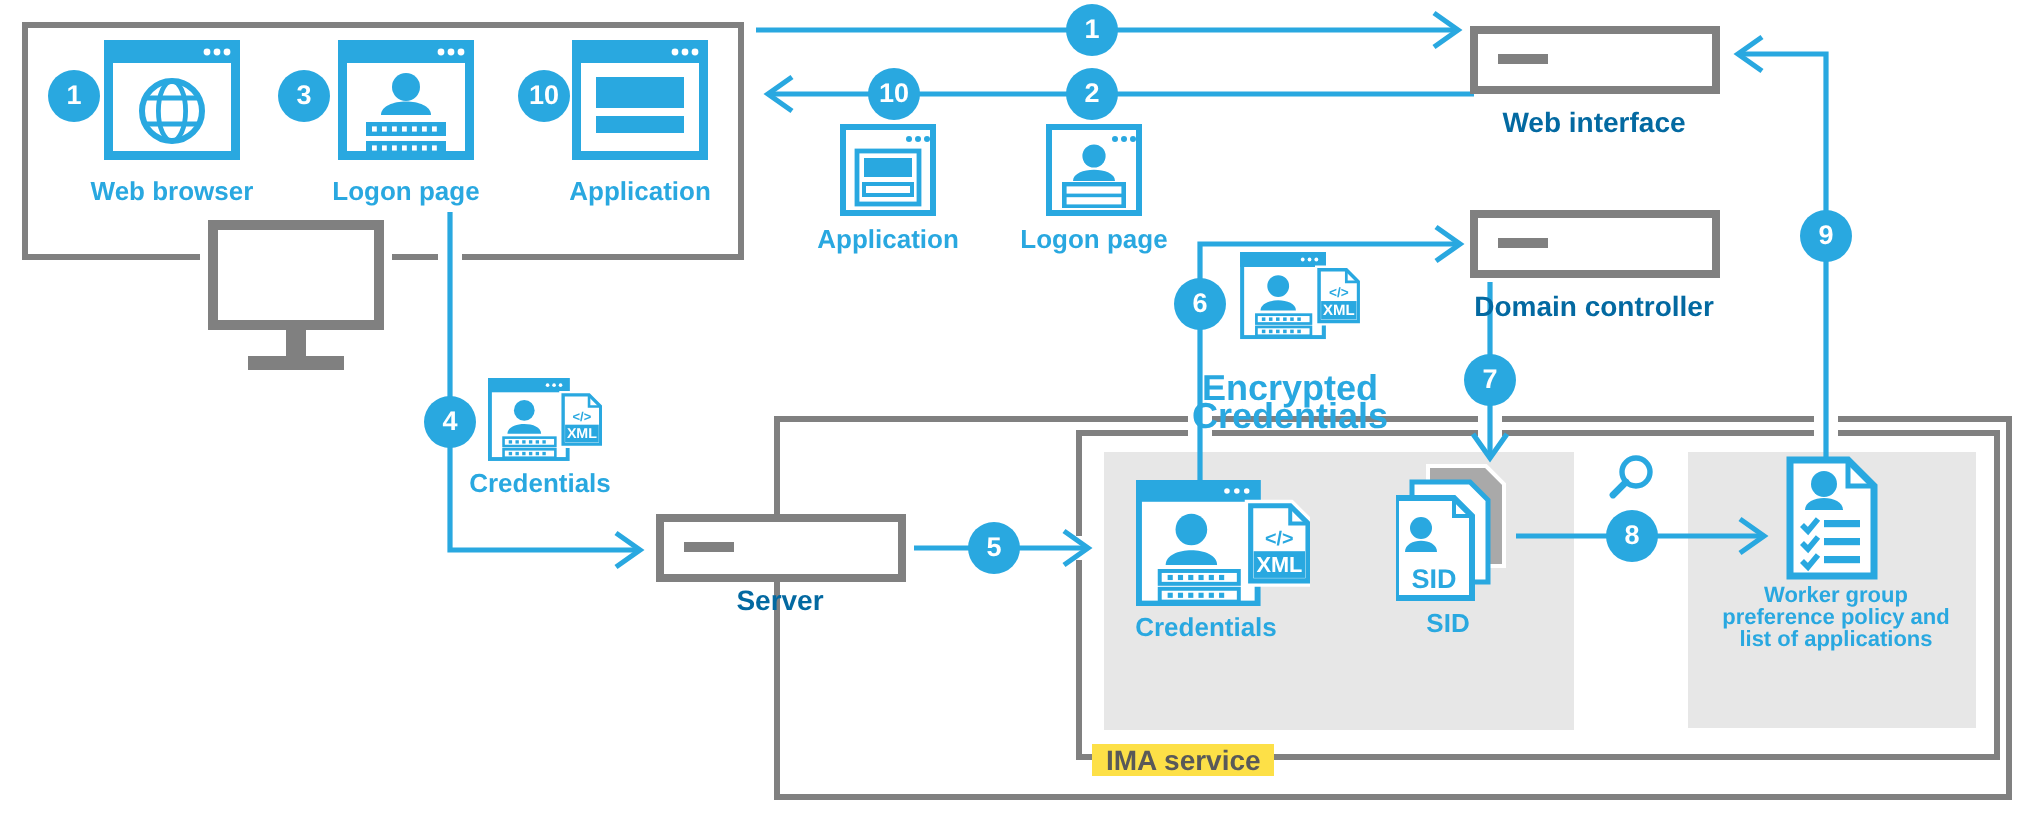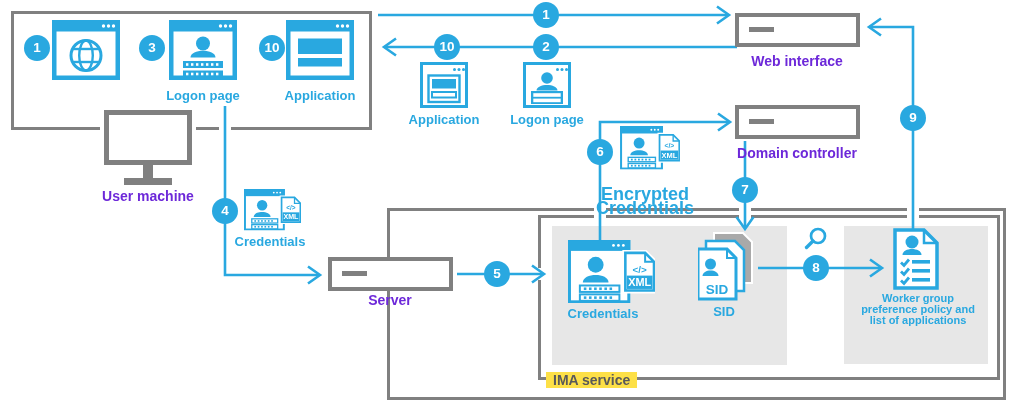--- a/index.html
+++ b/index.html
@@ -4,21 +4,21 @@
 <style>
   html,body{margin:0;padding:0;background:#fff;}
   #stage{position:relative;width:1019px;height:415px;background:#fff;overflow:hidden;
          font-family:"Liberation Sans",sans-serif;}
   .abs{position:absolute;}
   .box{position:absolute;border:3px solid #808080;background:transparent;}
   .grayfill{position:absolute;background:#E7E7E7;}
   .srv{position:absolute;width:117px;height:26px;border:4px solid #808080;background:#fff;}
   .srv .dash{width:25px;height:5px;background:#808080;margin:10px 0 0 10px;}
   .bl{position:absolute;color:#29A8E0;font-weight:bold;font-size:13px;text-align:center;}
-  .gl{position:absolute;color:#6d28d9;font-weight:bold;font-size:14px;text-align:center;}
+  .gl{position:absolute;color:#0369a1;font-weight:bold;font-size:14px;text-align:center;}
   .circ{position:absolute;width:26px;height:26px;border-radius:50%;background:#29A8E0;
         color:#fff;font-weight:bold;font-size:13.5px;line-height:26px;text-align:center;}
   .prelines{white-space:pre-line;}
   .halo{position:absolute;background:#fff;}
   .imalabel{position:absolute;background:#fde047;padding:0 7px;color:#595959;
             font-weight:bold;font-size:14px;}
   svg{display:block;}
   svg text{font-family:"Liberation Sans",sans-serif;font-weight:bold;}
 </style>
 </head>
@@ -247,32 +247,32 @@
   <div class="circ" style="left:533px;top:2px;">1</div>
   <div class="circ" style="left:434px;top:34px;">10</div>
   <div class="circ" style="left:533px;top:34px;">2</div>
   <div class="circ" style="left:212px;top:198px;">4</div>
   <div class="circ" style="left:484px;top:261px;">5</div>
   <div class="circ" style="left:587px;top:139px;">6</div>
   <div class="circ" style="left:732px;top:177px;">7</div>
   <div class="circ" style="left:803px;top:255px;">8</div>
   <div class="circ" style="left:900px;top:105px;">9</div>
 
+  <div class="bl" style="left:26px;top:88px;width:120px;">Web browser</div>
   <div class="bl" style="left:143px;top:88px;width:120px;">Logon page</div>
   <div class="bl" style="left:260px;top:88px;width:120px;">Application</div>
   <div class="bl" style="left:384px;top:112px;width:120px;">Application</div>
   <div class="bl" style="left:487px;top:112px;width:120px;">Logon page</div>
   <div class="bl" style="left:210px;top:234px;width:120px;">Credentials</div>
   <div class="bl prelines" style="left:585px;top:188px;width:120px;font-size:18px;line-height:13.5px;">Encrypted
 Credentials</div>
   <div class="bl" style="left:543px;top:306px;width:120px;">Credentials</div>
   <div class="bl" style="left:664px;top:304px;width:120px;">SID</div>
   <div class="bl prelines" style="left:846px;top:293px;width:144px;font-size:11px;line-height:11px;">Worker group
 preference policy and
 list of applications</div>
 
-  <div class="gl" style="left:88px;top:188px;width:120px;">User machine</div>
   <div class="gl" style="left:737px;top:53px;width:120px;">Web interface</div>
   <div class="gl" style="left:727px;top:145px;width:140px;">Domain controller</div>
   <div class="gl" style="left:330px;top:292px;width:120px;">Server</div>
   <div class="imalabel" style="left:546px;top:372px;">IMA service</div>
 
 </div>
 
 </body></html>

